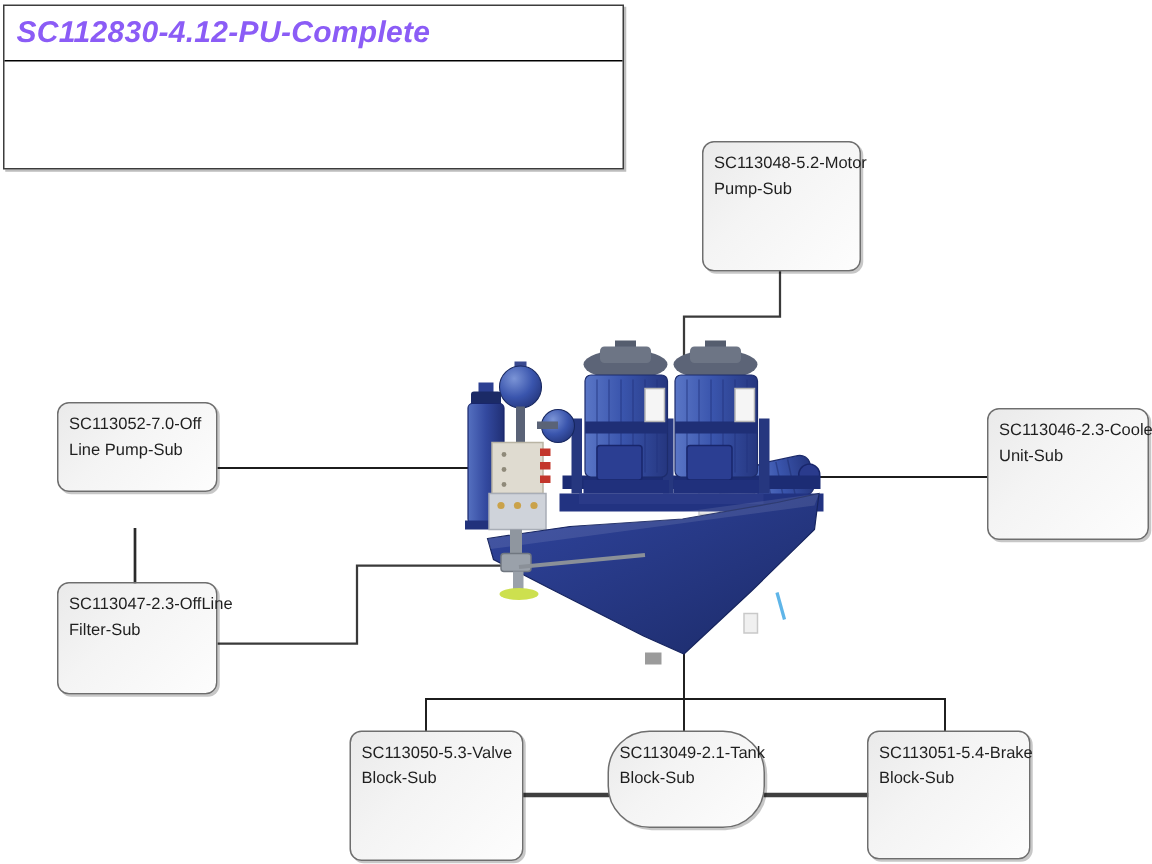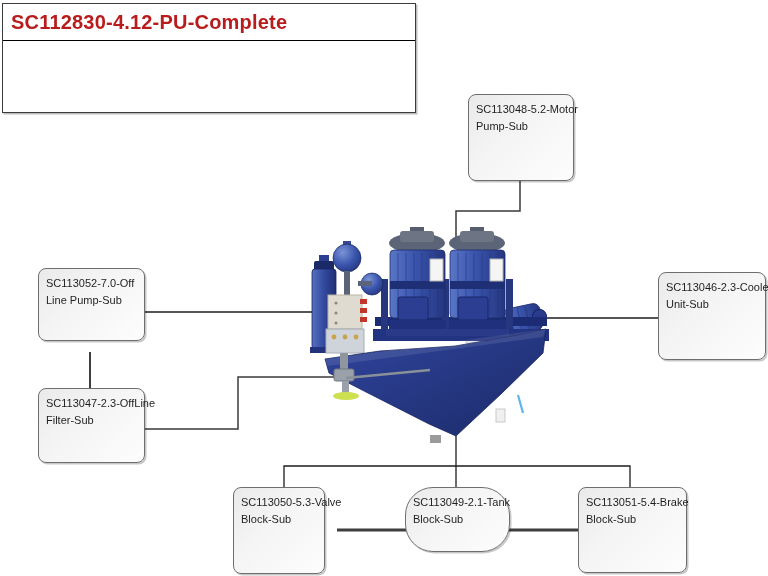--- a/index.html
+++ b/index.html
@@ -5,43 +5,43 @@
   html,body{margin:0;padding:0;background:#fff;}
   body{position:relative;width:768px;height:576px;overflow:hidden;
        font-family:"Liberation Sans",sans-serif;}
 
   
   #title-block{position:absolute;left:2px;top:3px;width:414px;height:110px;
     background:#fff;border:1px solid #3c3c3c;box-shadow:1.5px 1.5px 0 #bdbdbd;
     box-sizing:border-box;}
   #title-block .head{height:37px;border-bottom:1.5px solid #000;
     display:flex;align-items:center;padding-left:8px;box-sizing:border-box;}
-  #title-block .head h1{margin:0;font-size:20px;font-weight:bold;
-    color:#b91c1c;letter-spacing:.2px;}
+  #title-block .head h1{margin:0;font-size:20px;font-weight:bold;font-style:italic;
+    color:#8b5cf6;letter-spacing:.2px;}
   #title-block .meta{position:absolute;left:7px;top:68px;font-size:8.5px;
     line-height:10px;color:#222;}
   #title-block .meta div{white-space:nowrap;}
 
   
   #connectors{position:absolute;left:0;top:0;width:768px;height:576px;pointer-events:none;}
 
   
   #machine{position:absolute;left:280px;top:213px;width:300px;height:240px;}
 
   
   .node{position:absolute;box-sizing:border-box;border:1.5px solid #6e6e6e;
     border-radius:8px;background:linear-gradient(135deg,#eaeaea 0%,#f4f4f4 40%,#fdfdfd 100%);
     box-shadow:1.5px 1.5px 0 rgba(0,0,0,.22);
     padding:6px 7px;font-size:11px;line-height:17px;color:#1f1f1f;cursor:default;}
   .node span{display:block;white-space:nowrap;}
   #node-motor-pump   {left:468px;top:68px; width:106px;height:87px;margin-top:26px;}
-  #node-offline-pump {left:38px; top:268px;width:107px;height:73px;}
+  #node-offline-pump {left:38px; top:268px;width:107px;height:60px;}
   #node-offline-filter{left:38px;top:388px;width:107px;height:75px;}
   #node-cooler-unit  {left:658px;top:272px;width:108px;height:88px;}
-  #node-valve-block  {left:233px;top:487px;width:92px;height:87px;}
+  #node-valve-block  {left:233px;top:487px;width:116px;height:87px;}
   #node-tank-block   {left:405px;top:487px;width:105px;height:65px;border-radius:28px;}
   #node-brake-block  {left:578px;top:487px;width:109px;height:86px;}
 </style>
 </head>
 <body>
 
 <svg id="connectors" viewBox="0 0 768 576" xmlns="http://www.w3.org/2000/svg">
   <polyline points="520,155 520,211 456,211 456,246" fill="none" stroke="#3a3a3a" stroke-width="1.5"></polyline>
   <line x1="145" y1="312" x2="320" y2="312" stroke="#1c1c1c" stroke-width="1.3"></line>
   <line x1="90" y1="352" x2="90" y2="389" stroke="#2a2a2a" stroke-width="1.8"></line>

